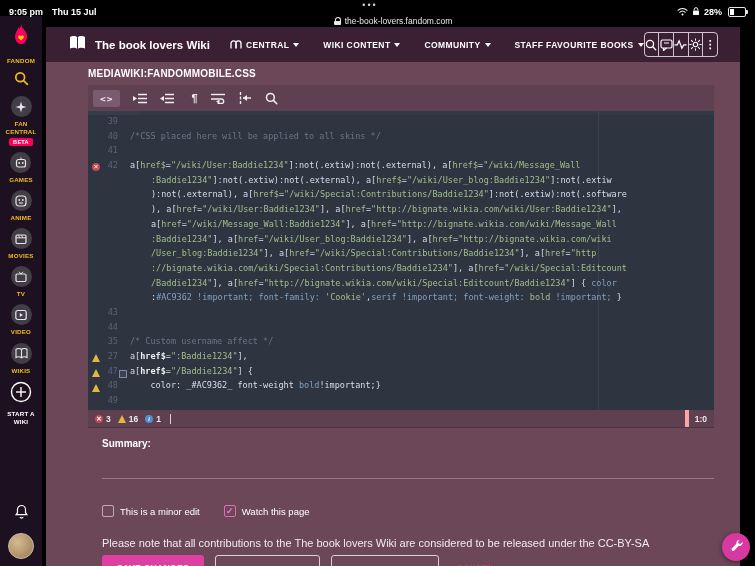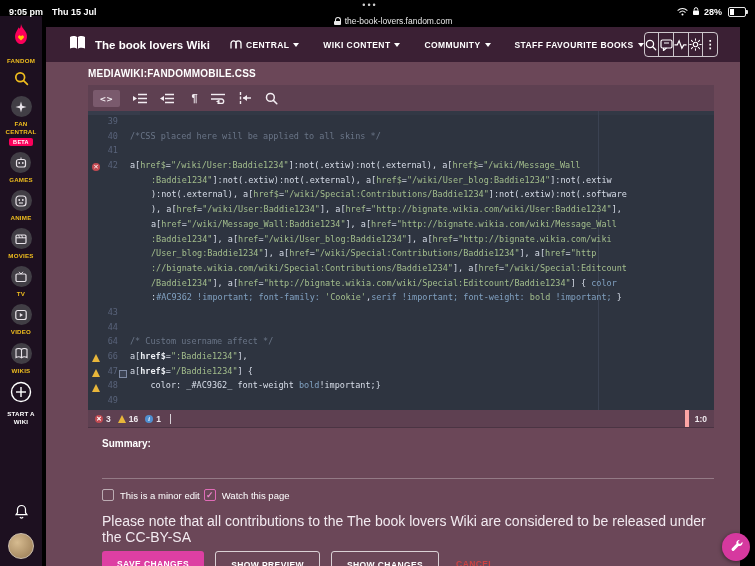--- a/index.html
+++ b/index.html
@@ -84,26 +84,26 @@
   .s-info{width:8px;height:8px;border-radius:50%;background:#4f8fd0;color:#fff;font-size:6px;line-height:8px;
           text-align:center;font-style:italic;font-family:"Liberation Serif",serif}
   .cursorbar{width:1px;height:10px;background:#d8d2d8;margin-left:2px}
   .est-right{margin-left:auto;border-left:4px solid #fca5a5;padding-left:6px;align-self:stretch;display:flex;align-items:center}
 
   
   .form{padding-left:14px;display:flex;flex-direction:column}
   .summary-label{margin-top:10px;font-size:10px;font-weight:bold;color:#fff}
   .summary-area{height:22px;background:transparent;border:none;resize:none;outline:none;width:100%}
   .divider{border-top:1px solid rgba(255,255,255,.28);margin-top:3px}
-  .checks{display:flex;align-items:flex-end;gap:4px;margin-top:10px;font-size:9.5px;color:#fff}
+  .checks{display:flex;align-items:flex-end;gap:24px;margin-top:26px;font-size:9.5px;color:#fff}
   .check{display:flex;align-items:center;gap:6px}
   .cb{width:10px;height:10px;border:1.5px solid rgba(255,255,255,.55);border-radius:2px;display:inline-flex;
       align-items:center;justify-content:center;flex:none}
   .cb.checked{border-color:#e06bb7;color:#ea86c8;font-size:9px;font-weight:bold}
-  .notice{font-size:14px;color:#f2eaf0;margin-top:12px}
+  .notice{font-size:11px;color:#f2eaf0;margin-top:20px}
   .buttons{display:flex;gap:11px;margin-top:6px;align-items:flex-start}
   .btn{font-size:8.5px;font-weight:bold;letter-spacing:.4px;padding:8px 15px;border-radius:3px;white-space:nowrap;
        background:transparent;border:none;color:#fff;font-family:"Liberation Sans",sans-serif}
   .btn-save{background:#dd3fa3}
   .btn-outline{border:1px solid rgba(255,255,255,.75)}
   .btn-cancel{color:#cc4343;padding:8px 6px}
 
   .fab{position:absolute;left:722px;top:533px;width:28px;height:28px;border-radius:50%;background:#d6399f;
        display:flex;align-items:center;justify-content:center;z-index:40;box-shadow:0 1px 4px rgba(0,0,0,.5)}
 </style>
@@ -372,22 +372,22 @@
               <div class="crow"><span class="gmark"></span><span class="gnum"></span><span class="ccode wrap"><span class="tk-w">):not(.external), a[</span><span class="tk-g">href$</span><span class="tk-w">=</span><span class="tk-g">"/wiki/Special:Contributions/Baddie1234"</span><span class="tk-w">]:not(.extiw):not(.software</span></span></div>
               <div class="crow"><span class="gmark"></span><span class="gnum"></span><span class="ccode wrap"><span class="tk-w">), a[</span><span class="tk-g">href</span><span class="tk-w">=</span><span class="tk-g">"/wiki/User:Baddie1234"</span><span class="tk-w">], a[</span><span class="tk-g">href</span><span class="tk-w">=</span><span class="tk-g">"http://bignate.wikia.com/wiki/User:Baddie1234"</span><span class="tk-w">],</span></span></div>
               <div class="crow"><span class="gmark"></span><span class="gnum"></span><span class="ccode wrap"><span class="tk-w">a[</span><span class="tk-g">href</span><span class="tk-w">=</span><span class="tk-g">"/wiki/Message_Wall:Baddie1234"</span><span class="tk-w">], a[</span><span class="tk-g">href</span><span class="tk-w">=</span><span class="tk-g">"http://bignate.wikia.com/wiki/Message_Wall</span></span></div>
               <div class="crow"><span class="gmark"></span><span class="gnum"></span><span class="ccode wrap"><span class="tk-g">:Baddie1234"</span><span class="tk-w">], a[</span><span class="tk-g">href</span><span class="tk-w">=</span><span class="tk-g">"/wiki/User_blog:Baddie1234"</span><span class="tk-w">], a[</span><span class="tk-g">href</span><span class="tk-w">=</span><span class="tk-g">"http://bignate.wikia.com/wiki</span></span></div>
               <div class="crow"><span class="gmark"></span><span class="gnum"></span><span class="ccode wrap"><span class="tk-g">/User_blog:Baddie1234"</span><span class="tk-w">], a[</span><span class="tk-g">href</span><span class="tk-w">=</span><span class="tk-g">"/wiki/Special:Contributions/Baddie1234"</span><span class="tk-w">], a[</span><span class="tk-g">href</span><span class="tk-w">=</span><span class="tk-g">"http</span></span></div>
               <div class="crow"><span class="gmark"></span><span class="gnum"></span><span class="ccode wrap"><span class="tk-g">://bignate.wikia.com/wiki/Special:Contributions/Baddie1234"</span><span class="tk-w">], a[</span><span class="tk-g">href</span><span class="tk-w">=</span><span class="tk-g">"/wiki/Special:Editcount</span></span></div>
               <div class="crow"><span class="gmark"></span><span class="gnum"></span><span class="ccode wrap"><span class="tk-g">/Baddie1234"</span><span class="tk-w">], a[</span><span class="tk-g">href</span><span class="tk-w">=</span><span class="tk-g">"http://bignate.wikia.com/wiki/Special:Editcount/Baddie1234"</span><span class="tk-w">] { </span><span class="tk-b">color</span></span></div>
               <div class="crow"><span class="gmark"></span><span class="gnum"></span><span class="ccode wrap"><span class="tk-w">:</span><span class="tk-b">#AC9362</span><span class="tk-w"> </span><span class="tk-b">!important;</span><span class="tk-w"> </span><span class="tk-b">font-family:</span><span class="tk-w"> </span><span class="tk-g">'Cookie'</span><span class="tk-w">,</span><span class="tk-b">serif</span><span class="tk-w"> </span><span class="tk-b">!important;</span><span class="tk-w"> </span><span class="tk-b">font-weight:</span><span class="tk-w"> </span><span class="tk-g">bold</span><span class="tk-w"> </span><span class="tk-b">!important;</span><span class="tk-w"> }</span></span></div>
               <div class="crow"><span class="gmark"></span><span class="gnum">43</span><span class="ccode"></span></div>
               <div class="crow"><span class="gmark"></span><span class="gnum">44</span><span class="ccode"></span></div>
-              <div class="crow"><span class="gmark"></span><span class="gnum">64</span><span class="ccode"><span class="tk-c">/* Custom username affect */</span></span></div>
-              <div class="crow"><span class="gmark"><span class="warn-tri"></span></span><span class="gnum">66</span><span class="ccode"><span class="tk-w">a[</span><span class="tk-wb">href$</span><span class="tk-w">=</span><span class="tk-g">":Baddie1234"</span><span class="tk-w">],</span></span></div>
+              <div class="crow"><span class="gmark"></span><span class="gnum">35</span><span class="ccode"><span class="tk-c">/* Custom username affect */</span></span></div>
+              <div class="crow"><span class="gmark"><span class="warn-tri"></span></span><span class="gnum">27</span><span class="ccode"><span class="tk-w">a[</span><span class="tk-wb">href$</span><span class="tk-w">=</span><span class="tk-g">":Baddie1234"</span><span class="tk-w">],</span></span></div>
               <div class="crow"><span class="gmark"><span class="warn-tri"></span></span><span class="gnum">47</span><span class="fold"></span><span class="ccode"><span class="tk-w">a[</span><span class="tk-wb">href$</span><span class="tk-w">=</span><span class="tk-g">"/Baddie1234"</span><span class="tk-w">] {</span></span></div>
               <div class="crow"><span class="gmark"><span class="warn-tri"></span></span><span class="gnum">48</span><span class="ccode"><span class="tk-w">    color: _#AC9362_ font-weight </span><span class="tk-b">bold</span><span class="tk-w">!important;}</span></span></div>
               <div class="crow"><span class="gmark"></span><span class="gnum">49</span><span class="ccode"></span></div>
             </div>
         </div>
 
         <div class="estatus">
           <span class="s-err">✕</span>
           <span class="cnt">3</span>
           <span class="warn-tri"></span>

